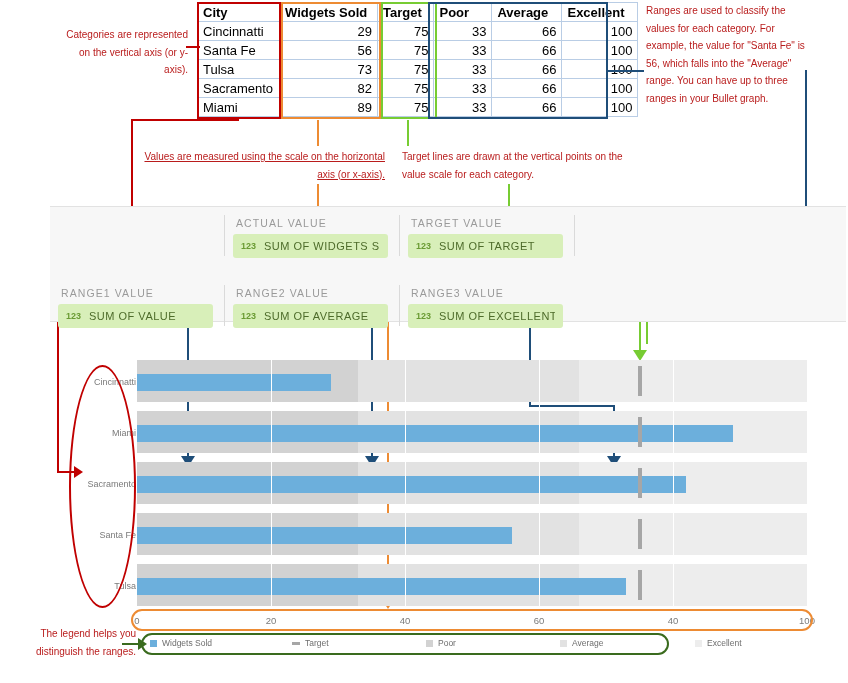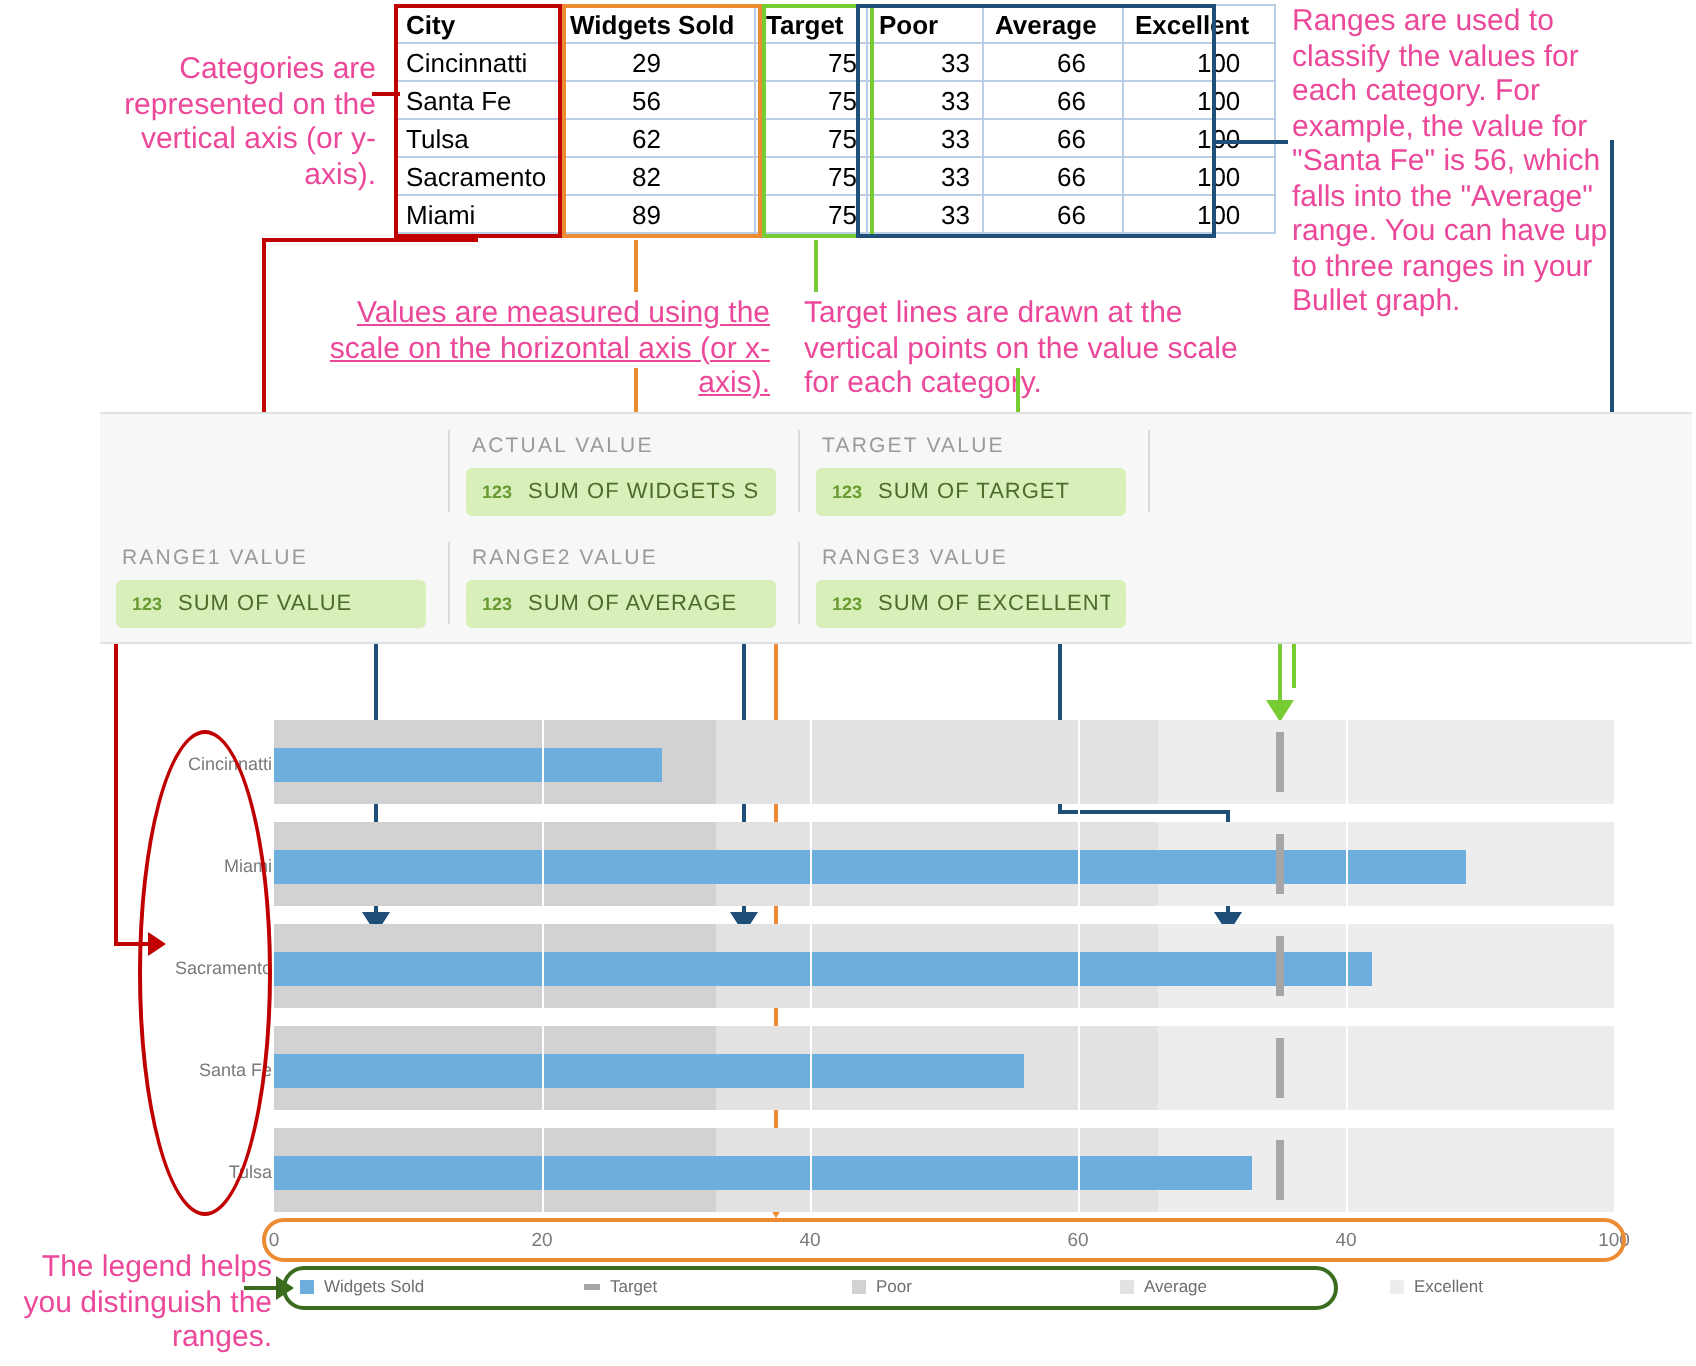--- a/index.html
+++ b/index.html
@@ -3,33 +3,33 @@
 <meta charset="utf-8">
 <style>
   html,body{margin:0;padding:0;}
   body{
     width:848px;height:683px;position:relative;background:#ffffff;
     font-family:"Liberation Sans","DejaVu Sans",sans-serif;
     color:#404040;overflow:hidden;
   }
 
   
-  .callout{font-size:15px;line-height:17.5px;color:#ec4899;position:absolute;}
+  .callout{font-size:10px;line-height:17.5px;color:#b91c1c;position:absolute;}
   .ta-r{text-align:right;}
   .ta-l{text-align:left;}
 
   
   #datatable{position:absolute;left:197px;top:2px;border-collapse:collapse;
              font-size:13px;color:#000;background:#fff;}
   #datatable th,#datatable td{
     border:1px solid #b9cde5;padding:1px 5px;height:19px;box-sizing:border-box;
     font-weight:normal;white-space:nowrap;background:#fff;
   }
   #datatable thead th{font-weight:bold;text-align:left;}
-  #datatable td.num{text-align:left;padding-left:36px;}
+  #datatable td.num{text-align:right;padding-left:36px;}
   #datatable td.city{text-align:left;}
 
   
   .rangebox{position:absolute;pointer-events:none;box-sizing:border-box;}
 
   
   #shelf{position:absolute;left:50px;top:206px;width:796px;height:114px;
          background:#f7f7f7;border-top:1px solid #e2e2e2;border-bottom:1px solid #e2e2e2;}
   .shelf-row{position:absolute;left:0;width:100%;height:57px;}
   .shelf-cell{position:absolute;top:0;height:57px;}
@@ -111,21 +111,21 @@
       <tr>
         <td class="city">Santa Fe</td>
         <td class="num">56</td>
         <td class="num">75</td>
         <td class="num">33</td>
         <td class="num">66</td>
         <td class="num">100</td>
       </tr>
       <tr>
         <td class="city">Tulsa</td>
-        <td class="num">62</td>
+        <td class="num">73</td>
         <td class="num">75</td>
         <td class="num">33</td>
         <td class="num">66</td>
         <td class="num">100</td>
       </tr>
       <tr>
         <td class="city">Sacramento</td>
         <td class="num">82</td>
         <td class="num">75</td>
         <td class="num">33</td>
@@ -205,21 +205,21 @@
     <div class="shelf-cell" style="left:350px;width:173px;">
       <div class="shelf-label">TARGET VALUE</div>
       <div class="pill pill-green" style="width:155px;">
         <span class="ico-123">123</span>
         <span class="txt">SUM OF TARGET</span>
       </div>
     </div>
     <div class="shelf-divider" style="left:524px;"></div>
   </div>
 
-  <div class="shelf-row" style="top:56px;">
+  <div class="shelf-row" style="top:70px;">
     <div class="shelf-cell" style="left:0;width:173px;">
       <div class="shelf-label">RANGE1 VALUE</div>
       <div class="pill pill-green" style="width:155px;">
         <span class="ico-123">123</span>
         <span class="txt">SUM OF VALUE</span>
       </div>
     </div>
     <div class="shelf-divider" style="left:174px;"></div>
     <div class="shelf-cell" style="left:175px;width:173px;">
       <div class="shelf-label">RANGE2 VALUE</div>

